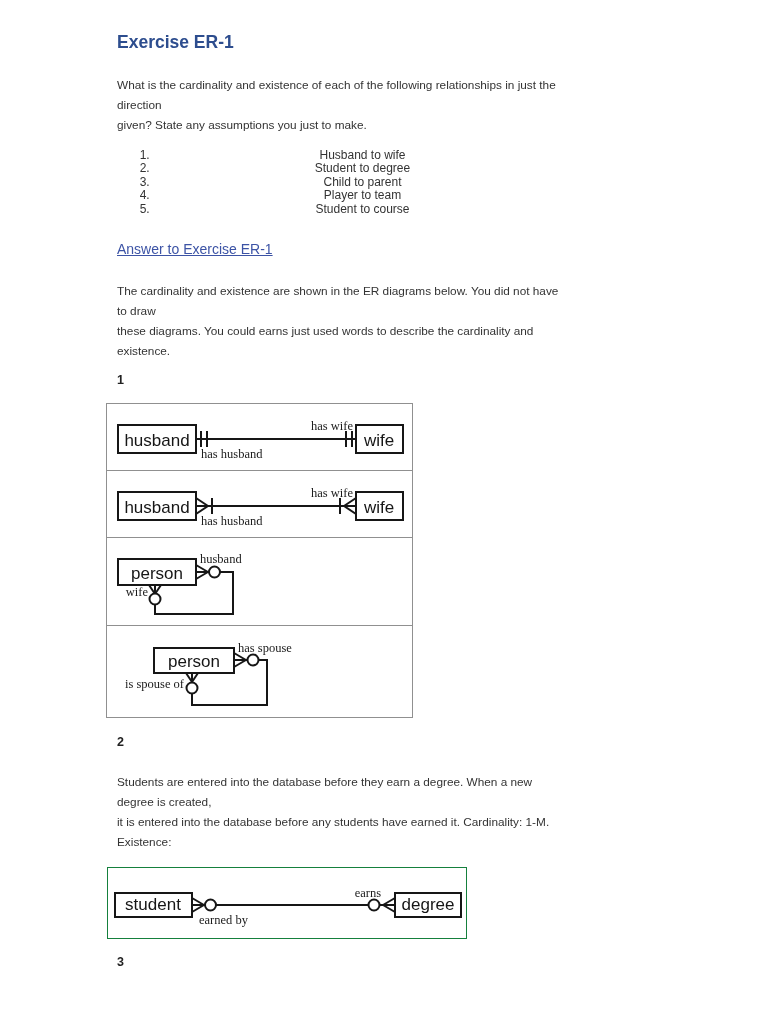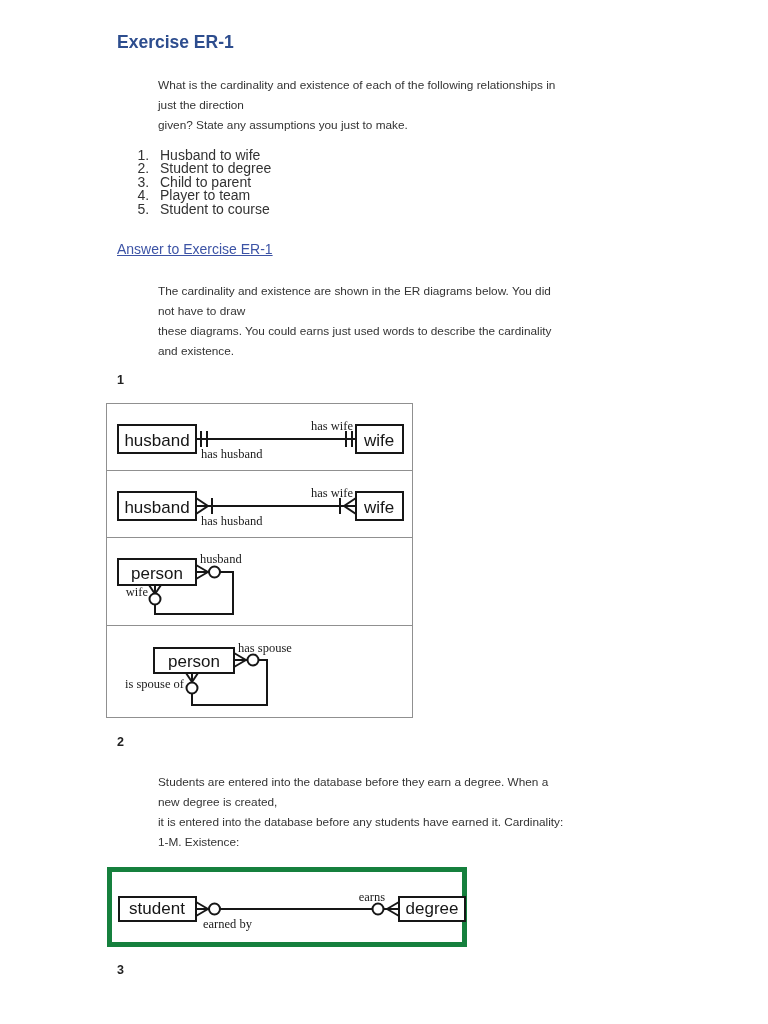--- a/index.html
+++ b/index.html
@@ -1,35 +1,35 @@
 <!DOCTYPE html>
 <html><head>
 <meta charset="utf-8">
 <style>
   html,body{margin:0;padding:0;background:#ffffff;}
   body{width:768px;height:1024px;overflow:hidden;font-family:"Liberation Sans",sans-serif;color:#333333;}
   .page{box-sizing:border-box;width:660px;padding:33px 95px 0 117px;}
   h1.title{margin:0;font-size:17.5px;line-height:19px;font-weight:bold;color:#2d4d8e;}
-  .para{font-size:11.8px;line-height:20px;color:#333333;margin-left:41px;}
+  .para{font-size:11.8px;line-height:20px;color:#333333;}
   .para .ln{display:block;}
   .p-intro{margin-top:23px;}
-  ol.rel-list{margin:14px 0 0 0;padding:0 0 0 36px;font-size:14px;line-height:13.4px;color:#333333;}
+  ol.rel-list{margin:14px 0 0 0;padding:0 0 0 36px;font-size:12px;line-height:13.4px;color:#333333;text-align:center;}
   ol.rel-list li{padding-left:7px;}
   a.answer-link{display:inline-block;margin-top:26px;font-size:14px;line-height:14px;color:#3c53a5;text-decoration:underline;cursor:pointer;}
   .p-answer{margin-top:23px;}
   .secnum{margin-top:12px;font-size:12.5px;line-height:14px;font-weight:bold;color:#222222;}
   .secnum-2{margin-top:17px;}
   .secnum-3{margin-top:16px;}
   .p-caption{margin-top:25px;}
   .p-s2{margin-top:23px;}
   .p-s3{margin-top:24px;}
   .diagram-group{margin:16px 0 0 -11px;width:307px;border:1px solid #909090;box-sizing:border-box;}
   .drow{border-bottom:1px solid #909090;}
   .drow:last-child{border-bottom:none;}
-  .single-box{margin:15px 0 0 -10px;width:360px;border:5px solid #15803d;box-sizing:border-box;}
+  .single-box{margin:15px 0 0 -10px;width:360px;border:1px solid #15803d;box-sizing:border-box;}
   svg{display:block;}
   .ent{fill:#ffffff;stroke:#161616;stroke-width:2;}
   .ln2{stroke:#161616;stroke-width:2;fill:none;}
   .etext{font-family:"Liberation Sans",sans-serif;font-size:17px;fill:#161616;}
   .rtext{font-family:"Liberation Serif",serif;font-size:12.5px;fill:#1a1a1a;}
   .opt{fill:#ffffff;stroke:#161616;stroke-width:2;}
   em{font-style:italic;}
 </style>
 </head>
 <body>

